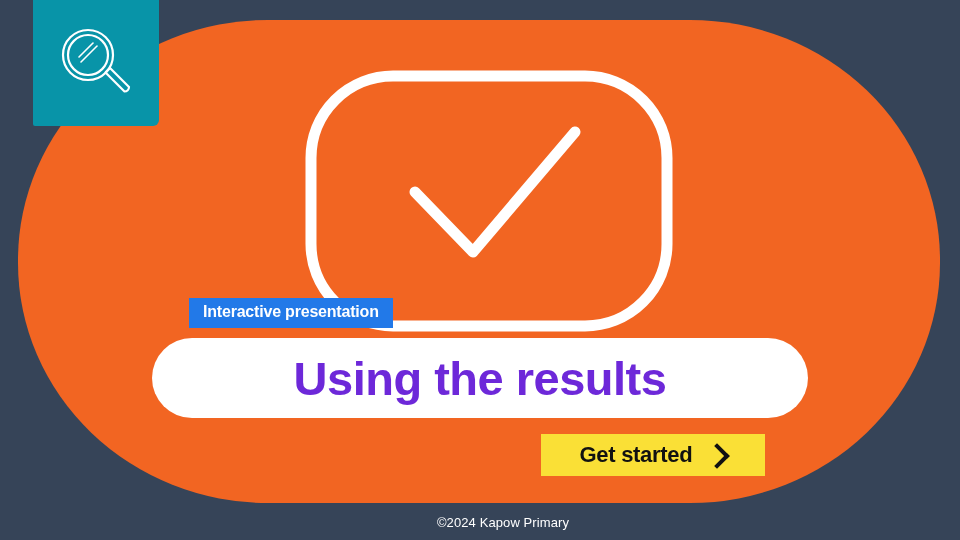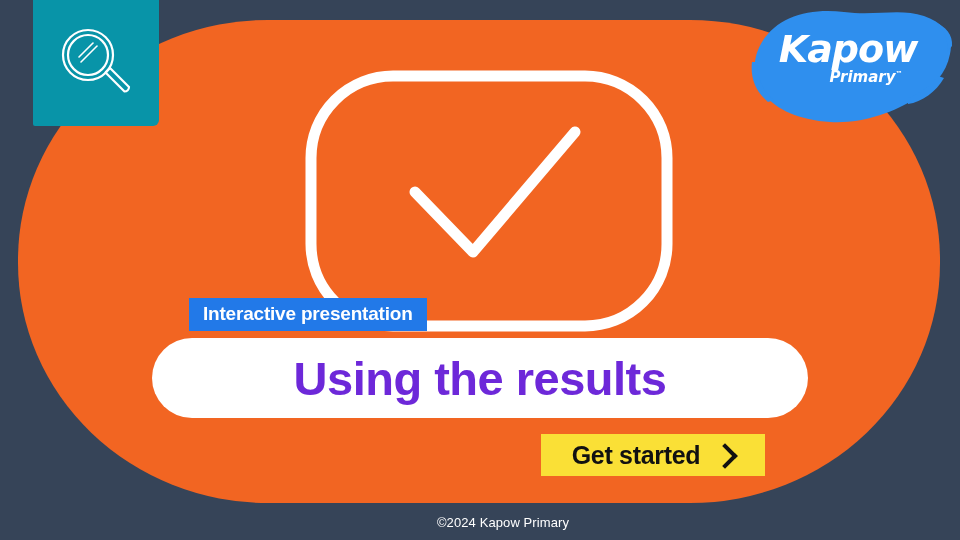--- a/index.html
+++ b/index.html
@@ -99,21 +99,21 @@
   }
   .check-graphic svg { display: block; width: 100%; height: 100%; }
 
   
   .badge {
     position: absolute;
     left: 189px;
     top: 298px;
     background: #2279E8;
     color: #ffffff;
-    font-size: 19px;
+    font-size: 16px;
     font-weight: bold;
     padding: 6px 14px 7px 14px;
     line-height: 1.05;
     letter-spacing: -0.2px;
     z-index: 5;
   }
 
   .title-pill {
     position: absolute;
     left: 152px;
@@ -145,21 +145,21 @@
     display: flex;
     align-items: center;
     justify-content: center;
     gap: 14px;
     z-index: 5;
     border: none;
     padding: 0;
     cursor: pointer;
   }
   .cta .cta-label {
-    font-size: 25px;
+    font-size: 22px;
     font-weight: bold;
     color: #111111;
     letter-spacing: -0.3px;
     line-height: 1;
   }
   .cta .cta-chevron {
     display: inline-block;
     width: 14px;
     height: 14px;
     border-top: 4px solid #111111;
@@ -196,35 +196,20 @@
         <circle cx="34" cy="34" r="25" stroke="#ffffff" stroke-width="2.2"></circle>
         <circle cx="34" cy="34" r="20" stroke="#ffffff" stroke-width="2.2"></circle>
         <line x1="25" y1="36" x2="39" y2="22" stroke="#ffffff" stroke-width="1.6" stroke-linecap="round"></line>
         <line x1="27" y1="41" x2="43" y2="25" stroke="#ffffff" stroke-width="1.6" stroke-linecap="round"></line>
         <path d="M51.5 51.5 L56 47 L75 66 A4.5 4.5 0 0 1 70.5 70.5 Z" stroke="#ffffff" stroke-width="2.2" fill="none" stroke-linejoin="round"></path>
         <line x1="51.5" y1="51.5" x2="56" y2="47" stroke="#ffffff" stroke-width="2.2"></line>
       </svg>
     </span>
   </div>
 
-  <div class="brush-logo">
-    <svg viewBox="0 0 208 130" preserveAspectRatio="none">
-      <path d="M14 40 C30 14, 62 6, 96 10 C128 14, 152 6, 176 14
-               C196 21, 206 34, 202 52 C198 72, 186 84, 168 96
-               C146 111, 112 122, 82 120 C52 118, 28 108, 16 92
-               C4 76, 4 56, 14 40 Z" fill="#2F8FEE"></path>
-      <path d="M186 20 C196 26, 201 38, 199 50 L204 44 C205 33, 198 24, 186 20 Z" fill="#2F8FEE"></path>
-      <path d="M160 96 C172 92, 182 84, 190 74 L196 76 C188 90, 174 100, 160 102 Z" fill="#2F8FEE"></path>
-      <path d="M10 60 C8 74, 14 88, 26 98 L20 100 C8 90, 2 76, 4 60 Z" fill="#2F8FEE"></path>
-    </svg>
-    <div class="logo-word">
-      <span class="logo-kapow">Kapow</span>
-      <span class="logo-primary"><span>Primary</span><span class="logo-tm">™</span></span>
-    </div>
-  </div>
 
   <div class="check-graphic">
     <svg viewBox="0 0 368 262" fill="none">
       <rect x="6" y="6" width="356" height="250" rx="82" ry="82" stroke="#ffffff" stroke-width="11"></rect>
       <path d="M110 122 L168 182 L270 62" stroke="#ffffff" stroke-width="11" stroke-linecap="round" stroke-linejoin="round" fill="none"></path>
     </svg>
   </div>
 
   <div class="badge">Interactive presentation</div>
 

